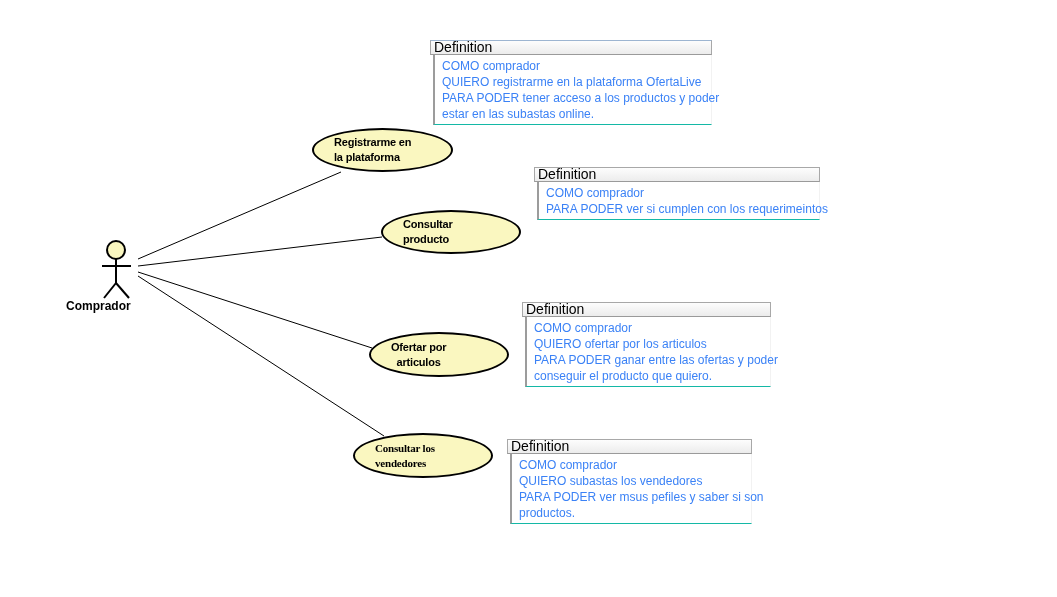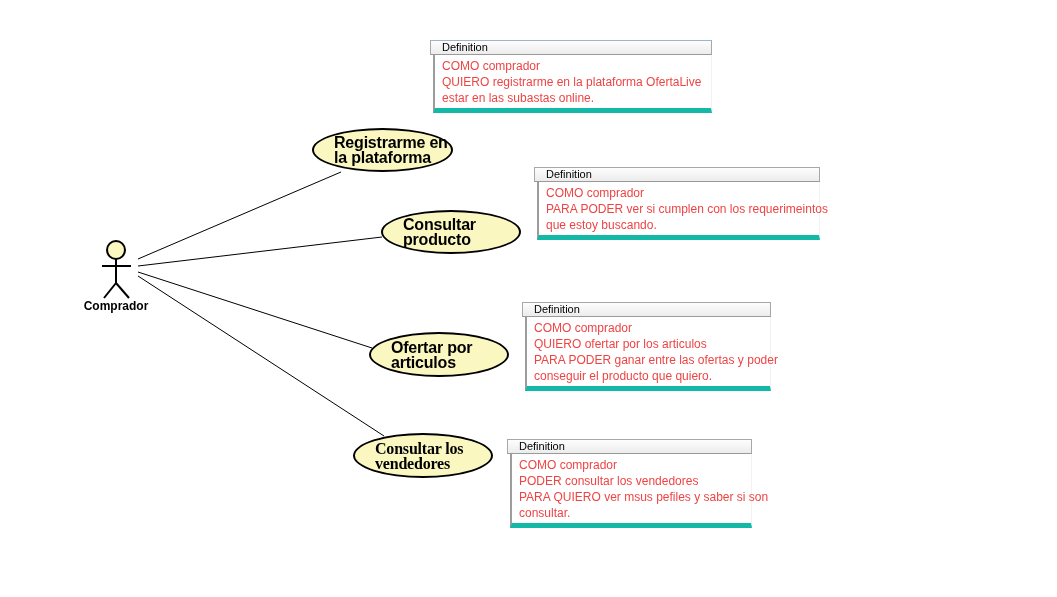--- a/index.html
+++ b/index.html
@@ -28,66 +28,65 @@
     position: absolute;
     border: 2px solid #000000;
     border-radius: 50%;
     background: #FAF7C0;
     display: flex;
     align-items: center;
     box-sizing: border-box;
   }
   .usecase .uc-label {
     padding-left: 20px;
-    font-size: 16px;
+    font-size: 11px;
     font-weight: bold;
     color: #000000;
     line-height: 15px;
     white-space: pre-line;
     letter-spacing: -0.2px;
   }
   
   .actor-label {
     position: absolute;
     left: 66px;
     top: 299px;
     width: 100px;
-    text-align: center;
     font-size: 12px;
     font-weight: bold;
     color: #000000;
   }
   
   .note {
     position: absolute;
   }
   .note-header {
     height: 15px;
     box-sizing: border-box;
     background: linear-gradient(#fdfdfd, #ececec);
     border: 1px solid #a8a8a8;
     border-bottom: 1px solid #9a9a9a;
-    font-size: 11px;
+    font-size: 14px;
     line-height: 13px;
     color: #000000;
-    padding-left: 11px;
+    padding-left: 3px;
   }
   .note.blue-top .note-header {
     border-top-color: #9DB5D1;
   }
   .note-body {
     margin-left: 3px;
     background: #ffffff;
     border-left: 2px solid #9c9c9c;
-    border-bottom: 5px solid #14b8a6;
+    border-bottom: 1px solid #14b8a6;
     border-right: 1px solid #f2f2f2;
     padding: 3px 5px 2px 7px;
     font-size: 12px;
     line-height: 16px;
-    color: #ef4444;
+    color: #3b82f6;
   }
   .note-line {
     white-space: nowrap;
   }
 </style>
 </head>
 <body>
 
 <div id="canvas">
 
@@ -112,61 +111,61 @@
   <div class="usecase" style="left:312px; top:128px; width:141px; height:44px;">
     <div class="uc-label">Registrarme en
 la plataforma</div>
   </div>
 
   <div class="usecase" style="left:381px; top:210px; width:140px; height:44px;">
     <div class="uc-label">Consultar
 producto</div>
   </div>
 
-  <div class="usecase" style="left:369px; top:332px; width:140px; height:45px;">
+  <div class="usecase" style="left:369px; top:332px; width:140px; height:45px;text-align:center;">
     <div class="uc-label">Ofertar por
 articulos</div>
   </div>
 
   <div class="usecase" style="left:353px; top:433px; width:140px; height:45px;font-family:Liberation Serif, serif;">
     <div class="uc-label">Consultar los
 vendedores</div>
   </div>
 
   <div class="note blue-top" style="left:430px; top:40px; width:282px;">
     <div class="note-header">Definition</div>
     <div class="note-body">
       <div class="note-line">COMO comprador</div>
       <div class="note-line">QUIERO registrarme en la plataforma OfertaLive</div>
+      <div class="note-line">PARA PODER tener acceso a los productos y poder</div>
       <div class="note-line">estar en las subastas online.</div>
     </div>
   </div>
 
   <div class="note" style="left:534px; top:167px; width:286px;">
     <div class="note-header">Definition</div>
     <div class="note-body">
       <div class="note-line">COMO comprador</div>
       <div class="note-line">PARA PODER ver si cumplen con los requerimeintos</div>
-      <div class="note-line">que estoy buscando.</div>
     </div>
   </div>
 
   <div class="note" style="left:522px; top:302px; width:249px;">
     <div class="note-header">Definition</div>
     <div class="note-body">
       <div class="note-line">COMO comprador</div>
       <div class="note-line">QUIERO ofertar por los articulos</div>
       <div class="note-line">PARA PODER ganar entre las ofertas y poder</div>
       <div class="note-line">conseguir el producto que quiero.</div>
     </div>
   </div>
 
   <div class="note" style="left:507px; top:439px; width:245px;">
     <div class="note-header">Definition</div>
     <div class="note-body">
       <div class="note-line">COMO comprador</div>
-      <div class="note-line">PODER consultar los vendedores</div>
-      <div class="note-line">PARA QUIERO ver msus pefiles y saber si son</div>
-      <div class="note-line">consultar.</div>
+      <div class="note-line">QUIERO subastas los vendedores</div>
+      <div class="note-line">PARA PODER ver msus pefiles y saber si son</div>
+      <div class="note-line">productos.</div>
     </div>
   </div>
 
 </div>
 
 </body></html>

